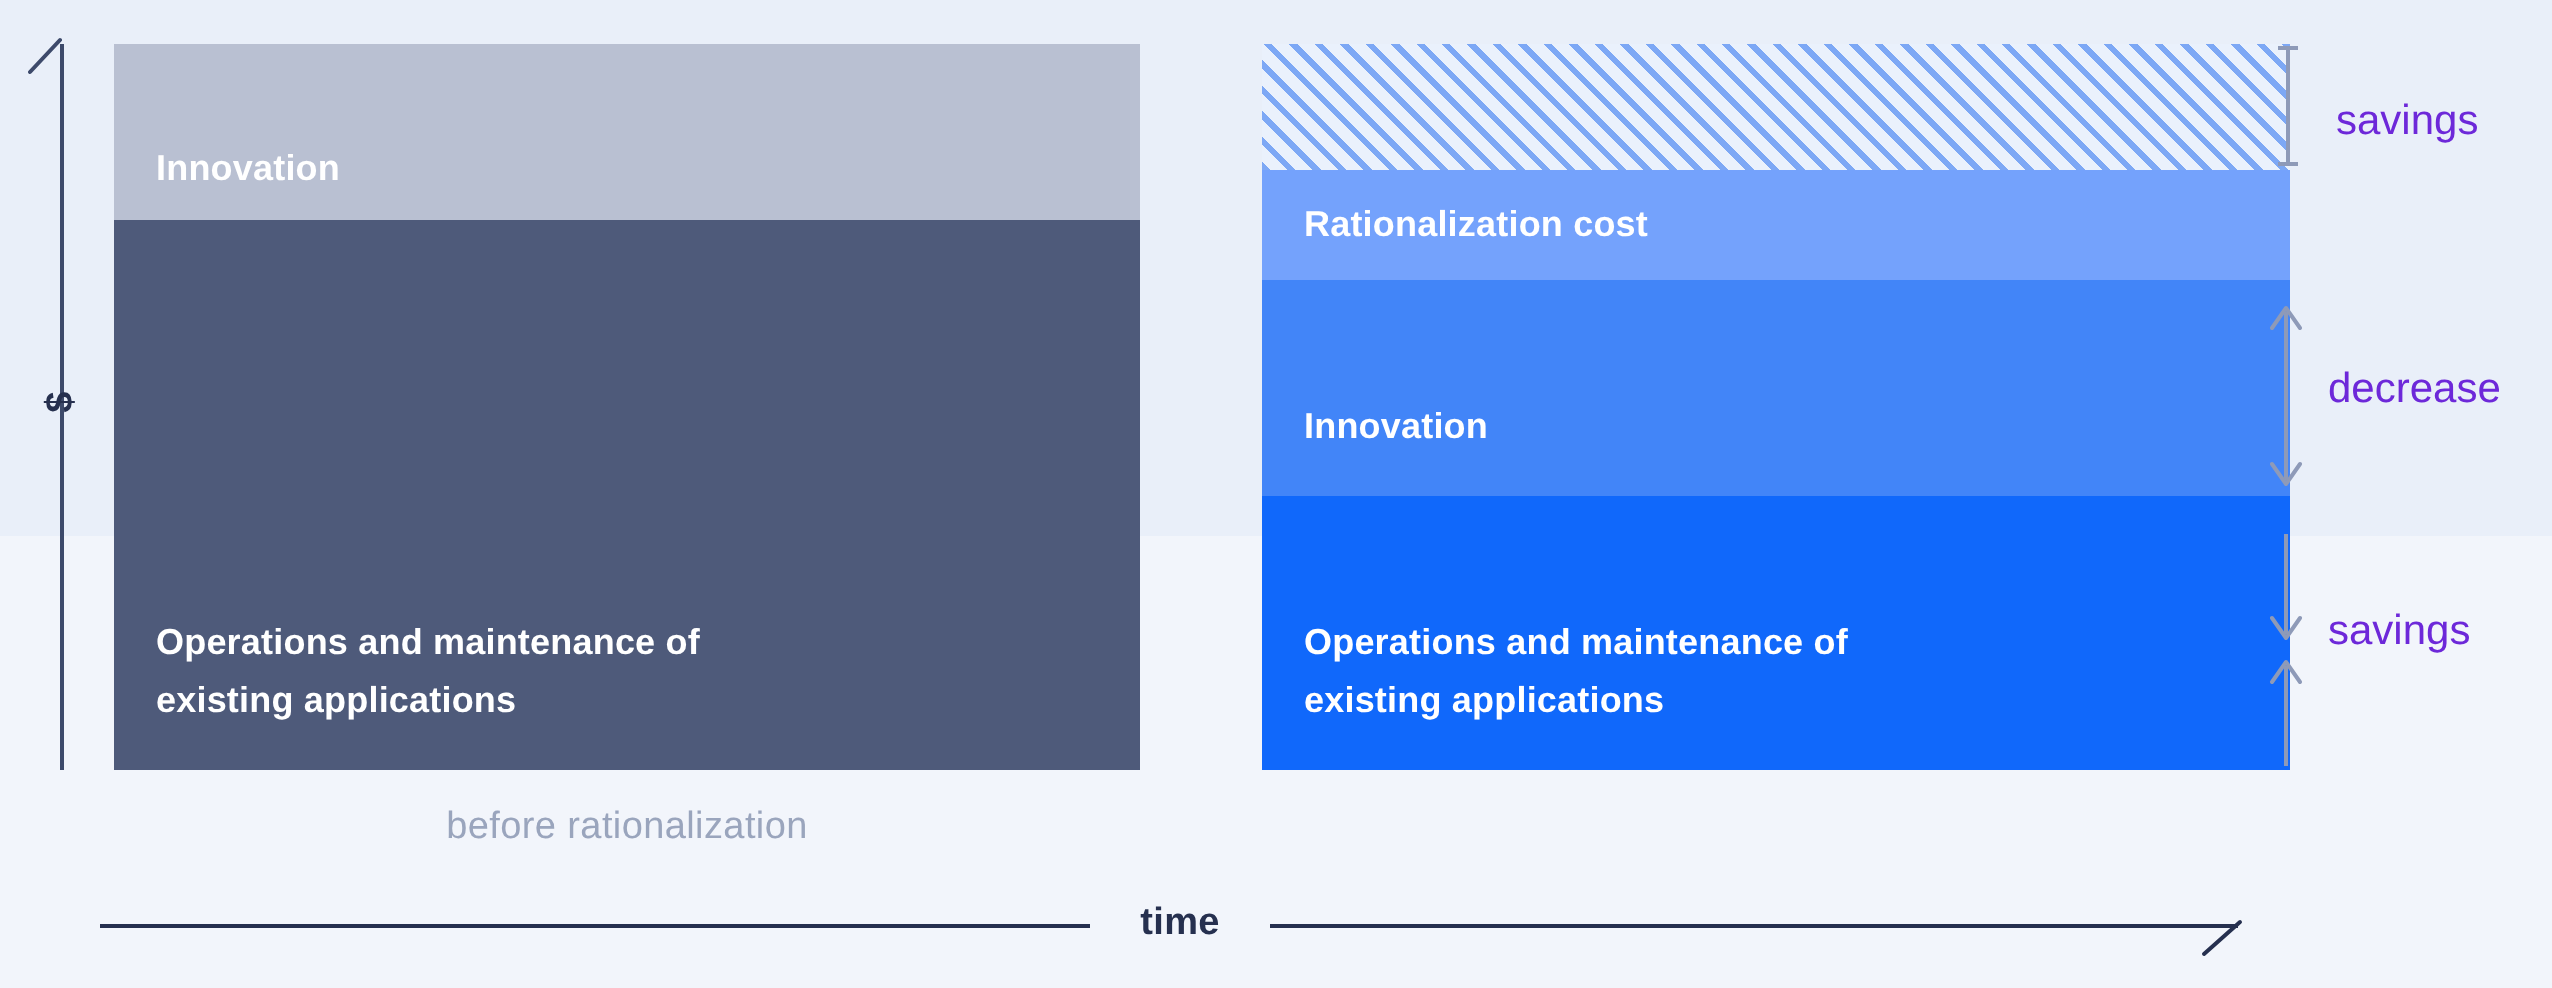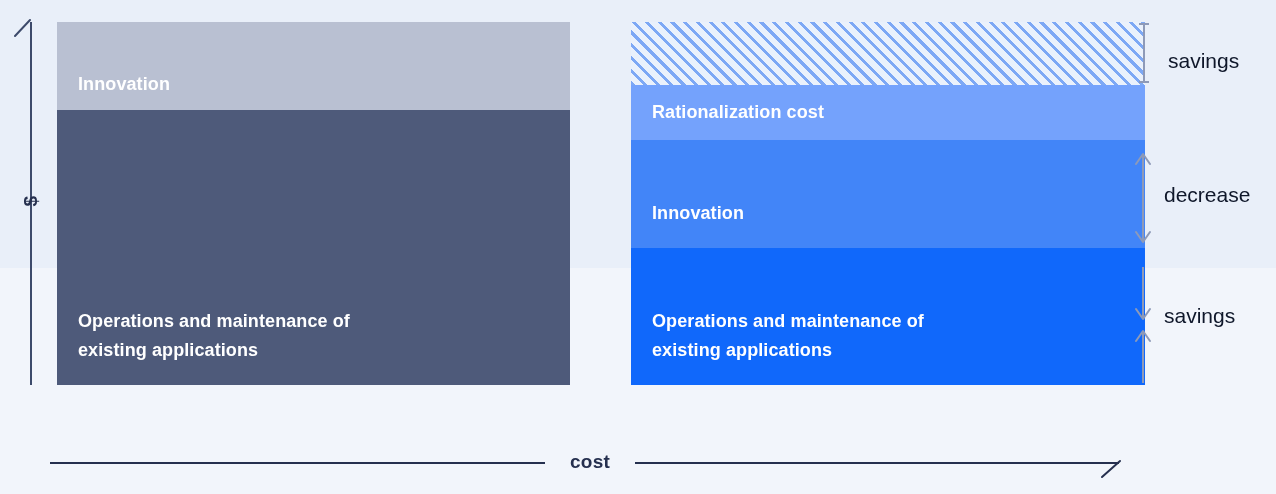--- a/index.html
+++ b/index.html
@@ -158,21 +158,21 @@
   .legend-marker {
     position: absolute;
     left: 0;
     top: 0;
   }
   .legend-marker svg { display: block; }
   .legend-text {
     position: absolute;
     left: 32px;
     font-size: 21px;
-    color: #0f172a;
+    color: #6d28d9;
     white-space: nowrap;
   }
   .lg-savings  { left: 1136px; top: 22px;  }
   .lg-savings  .legend-text { top: 27px; }
   .lg-increase { left: 1132px; top: 150px; }
   .lg-increase .legend-text { top: 33px; }
   .lg-decrease { left: 1132px; top: 265px; }
   .lg-decrease .legend-text { top: 39px; }
 </style>
 </head>
@@ -193,20 +193,21 @@
 
   <div class="stack stack-before">
     <div class="seg c-innovation-before" style="top:0; height:88px;">
       <div class="seg-label top">Innovation</div>
     </div>
     <div class="seg c-ops-before" style="top:88px; height:275px;">
       <div class="seg-label bot" style="white-space:pre-line;">Operations and maintenance of
 existing applications</div>
     </div>
   </div>
+  <div class="caption caption-before">before rationalization</div>
 
   <div class="stack stack-after">
     <div class="seg c-savings" style="top:0; height:63px;"></div>
     <div class="seg c-rationalization" style="top:63px; height:55px;">
       <div class="seg-label mid">Rationalization cost</div>
     </div>
     <div class="seg c-innovation-after" style="top:118px; height:108px;">
       <div class="seg-label bot">Innovation</div>
     </div>
     <div class="seg c-ops-after" style="top:226px; height:137px;">
@@ -243,21 +244,21 @@
         <line x1="11" y1="2" x2="11" y2="52" stroke="#8e9ab8" stroke-width="2"></line>
         <path d="M4 44 L11 54 L18 44" stroke="#8e9ab8" stroke-width="2" fill="none" stroke-linecap="round" stroke-linejoin="round"></path>
         <line x1="11" y1="68" x2="11" y2="118" stroke="#8e9ab8" stroke-width="2"></line>
         <path d="M4 76 L11 66 L18 76" stroke="#8e9ab8" stroke-width="2" fill="none" stroke-linecap="round" stroke-linejoin="round"></path>
       </svg>
     </div>
     <div class="legend-text">savings</div>
   </div>
 
   <div class="x-axis-left"></div>
-  <div class="x-axis-label">cost</div>
+  <div class="x-axis-label">time</div>
   <div class="x-axis-right"></div>
   <div class="x-axis-head">
     <svg width="28" height="24" viewBox="0 0 28 24">
       <path d="M6 22 L24 6" stroke="#26304f" stroke-width="2" fill="none" stroke-linecap="round"></path>
     </svg>
   </div>
 
 </div>
 
 </body></html>

